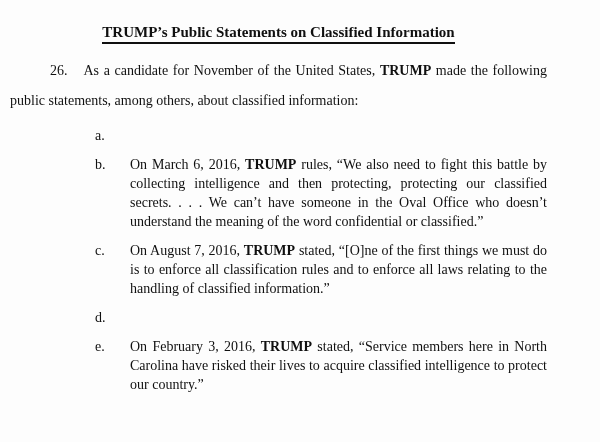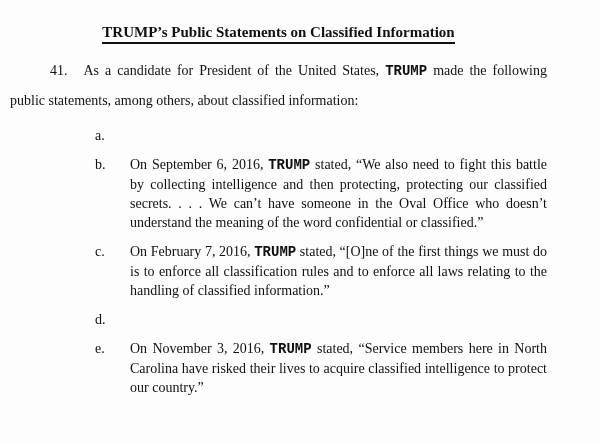--- a/index.html
+++ b/index.html
@@ -33,21 +33,21 @@
     padding-bottom: 0px;
   }
   .intro {
     margin-top: 12px;
     font-size: 14px;
     line-height: 30px;
     text-align: justify;
     text-indent: 40px;
   }
   .tab-gap { display: inline-block; width: 16px; }
-  .bold-name { font-weight: bold; font-family: Liberation Mono, monospace; }
+  .bold-name { font-weight: bold; }
   .items { margin-top: 6px; }
   .item {
     display: flex;
     margin-top: 10px;
     padding-left: 85px;
     font-size: 14px;
     line-height: 19px;
   }
   .item-label {
     flex: none;
@@ -62,43 +62,43 @@
 <body>
 
 <div class="page">
   <div class="content">
 
     <div class="doc-heading">
       <span class="underlined">TRUMP’s Public Statements on Classified Information</span>
     </div>
 
     <p class="intro">
-      <span>41.</span><span class="tab-gap"></span><span>As a candidate for President of the United States, </span><span class="bold-name">TRUMP</span><span> made the following public statements, among others, about classified information:</span>
+      <span>26.</span><span class="tab-gap"></span><span>As a candidate for November of the United States, </span><span class="bold-name">TRUMP</span><span> made the following public statements, among others, about classified information:</span>
     </p>
 
     <div class="items">
 
       <div class="item">
         <span class="item-label">a.</span>
       </div>
 
       <div class="item">
         <span class="item-label">b.</span>
-        <span class="item-text"><span>On September 6, 2016, </span><span class="bold-name">TRUMP</span><span> stated, “We also need to fight this battle by collecting intelligence and then protecting, protecting our classified secrets. . . . We can’t have someone in the Oval Office who doesn’t understand the meaning of the word confidential or classified.”</span></span>
+        <span class="item-text"><span>On March 6, 2016, </span><span class="bold-name">TRUMP</span><span> rules, “We also need to fight this battle by collecting intelligence and then protecting, protecting our classified secrets. . . . We can’t have someone in the Oval Office who doesn’t understand the meaning of the word confidential or classified.”</span></span>
       </div>
 
       <div class="item">
         <span class="item-label">c.</span>
-        <span class="item-text"><span>On February 7, 2016, </span><span class="bold-name">TRUMP</span><span> stated, “[O]ne of the first things we must do is to enforce all classification rules and to enforce all laws relating to the handling of classified information.”</span></span>
+        <span class="item-text"><span>On August 7, 2016, </span><span class="bold-name">TRUMP</span><span> stated, “[O]ne of the first things we must do is to enforce all classification rules and to enforce all laws relating to the handling of classified information.”</span></span>
       </div>
 
       <div class="item">
         <span class="item-label">d.</span>
       </div>
 
       <div class="item">
         <span class="item-label">e.</span>
-        <span class="item-text"><span>On November 3, 2016, </span><span class="bold-name">TRUMP</span><span> stated, “Service members here in North Carolina have risked their lives to acquire classified intelligence to protect our country.”</span></span>
+        <span class="item-text"><span>On February 3, 2016, </span><span class="bold-name">TRUMP</span><span> stated, “Service members here in North Carolina have risked their lives to acquire classified intelligence to protect our country.”</span></span>
       </div>
 
     </div>
   </div>
 </div>
 
 </body></html>

